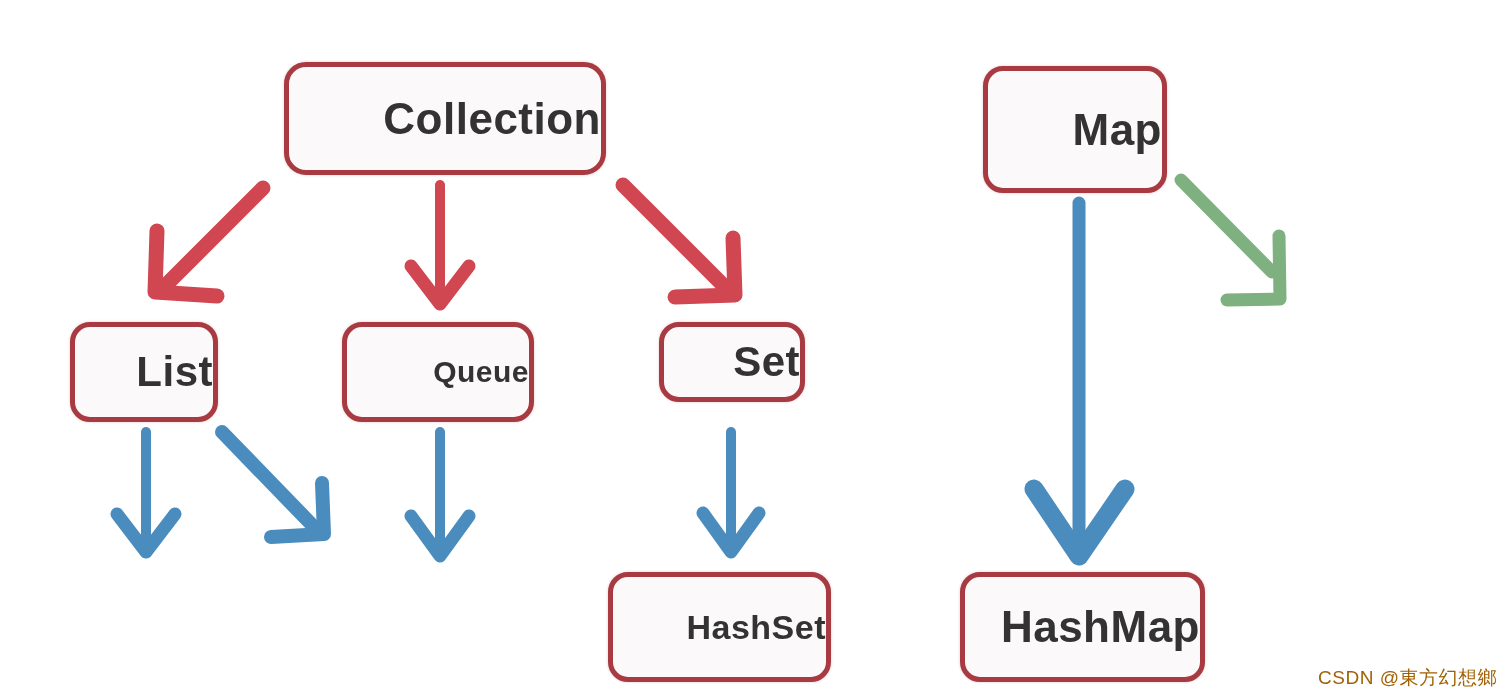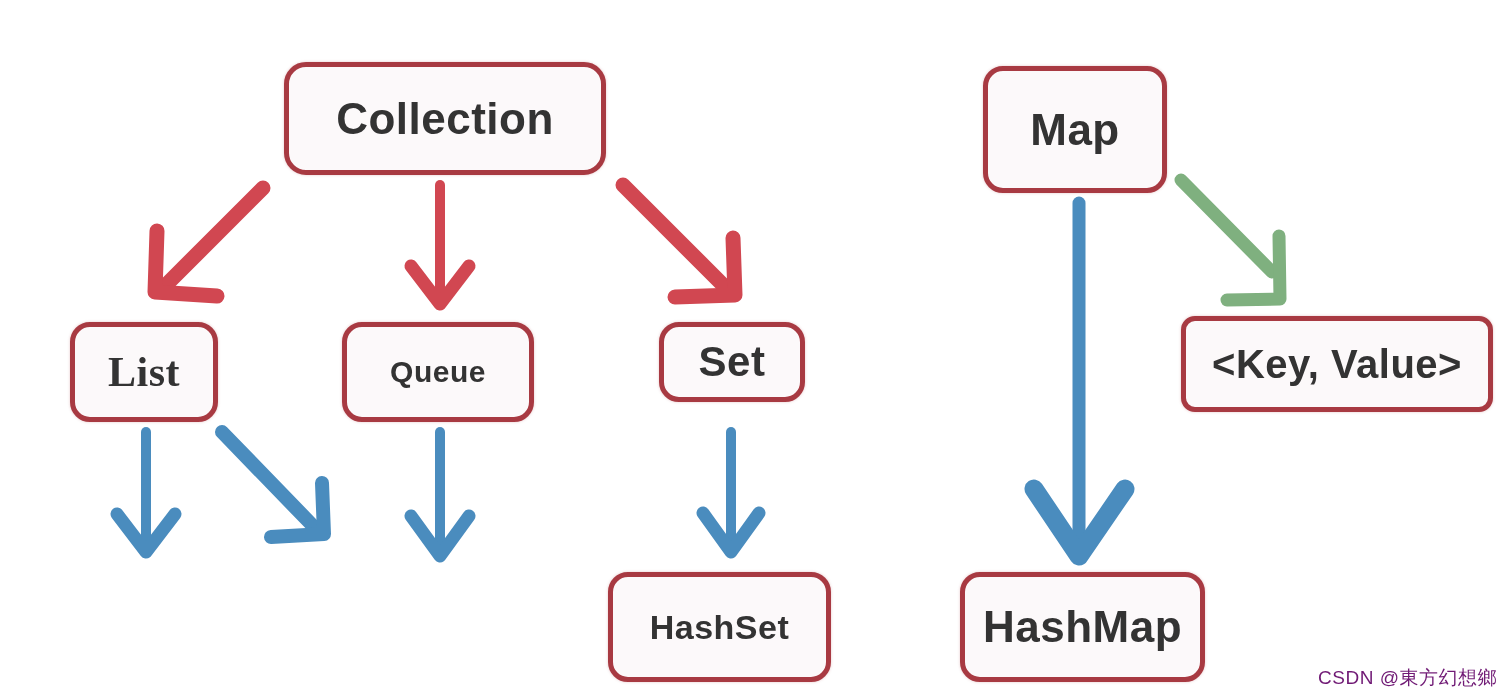--- a/index.html
+++ b/index.html
@@ -15,21 +15,21 @@
     width: 1509px;
     height: 699px;
     background: #ffffff;
     overflow: hidden;
   }
   .node {
     position: absolute;
     box-sizing: border-box;
     display: flex;
     align-items: center;
-    justify-content: center;
+    justify-content: flex-end;
     background: #fcf9fa;
     border: 5px solid #a83a42;
     border-radius: 18px;
     color: #333333;
     font-weight: bold;
     font-family: "Liberation Sans", sans-serif;
     letter-spacing: 0.5px;
     white-space: nowrap;
     box-shadow: 0 0 3px rgba(168,58,66,0.28);
   }
@@ -41,21 +41,21 @@
     left: 0;
     top: 0;
     width: 1509px;
     height: 699px;
     pointer-events: none;
   }
   .watermark {
     position: absolute;
     right: 12px;
     bottom: 8px;
-    color: #701a75;
+    color: #a16207;
     font-size: 19px;
     font-family: "Liberation Sans", sans-serif;
     letter-spacing: 0.5px;
     white-space: nowrap;
   }
 </style>
 </head>
 <body>
 
 <div id="canvas">
@@ -105,21 +105,21 @@
     <g>
       <path d="M 1181 180 L 1272 272" stroke="#7fb07f" stroke-width="13" stroke-linecap="round" fill="none"></path>
       <path d="M 1279 236 L 1280 299 L 1227 300" stroke="#7fb07f" stroke-width="13" stroke-linecap="round" stroke-linejoin="round" fill="none"></path>
     </g>
   </svg>
 
   <div class="node" style="left:284px; top:62px; width:322px; height:113px; font-size:44px; border-radius:22px;">
     <span class="node-text">Collection</span>
   </div>
 
-  <div class="node" style="left:70px; top:322px; width:148px; height:100px; font-size:42px; border-radius:20px;font-family:Liberation Serif, serif;">
+  <div class="node" style="left:70px; top:322px; width:148px; height:100px; font-size:42px; border-radius:20px;">
     <span class="node-text">List</span>
   </div>
 
   <div class="node" style="left:342px; top:322px; width:192px; height:100px; font-size:30px; border-radius:20px;">
     <span class="node-text">Queue</span>
   </div>
 
   <div class="node" style="left:659px; top:322px; width:146px; height:80px; font-size:42px; border-radius:20px;">
     <span class="node-text">Set</span>
   </div>
@@ -127,23 +127,20 @@
 
 
   <div class="node" style="left:608px; top:572px; width:223px; height:110px; font-size:34px; border-radius:20px;">
     <span class="node-text">HashSet</span>
   </div>
 
   <div class="node" style="left:983px; top:66px; width:184px; height:127px; font-size:44px; border-radius:20px;">
     <span class="node-text">Map</span>
   </div>
 
-  <div class="node" style="left:1181px; top:316px; width:312px; height:96px; font-size:40px; border-radius:14px;">
-    <span class="node-text">&lt;Key, Value&gt;</span>
-  </div>
 
   <div class="node" style="left:960px; top:572px; width:245px; height:110px; font-size:44px; border-radius:20px;">
     <span class="node-text">HashMap</span>
   </div>
 
   <div class="watermark">CSDN @東方幻想鄉</div>
 
 </div>
 
 </body></html>

